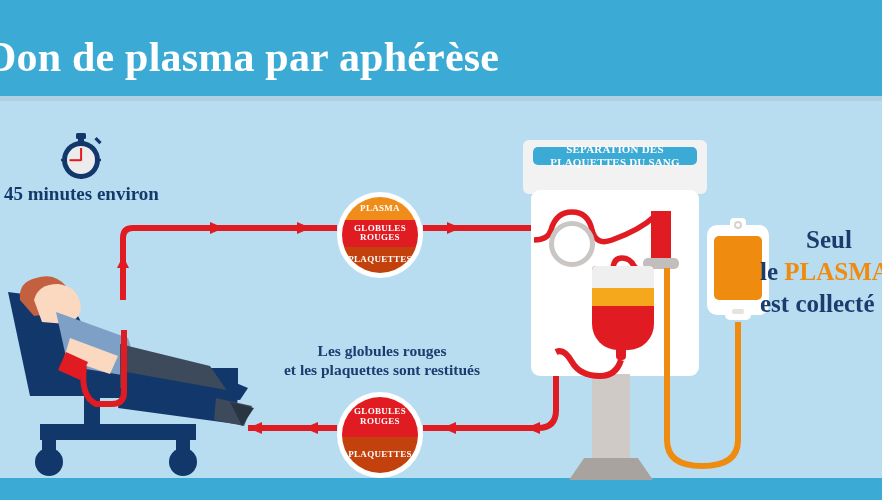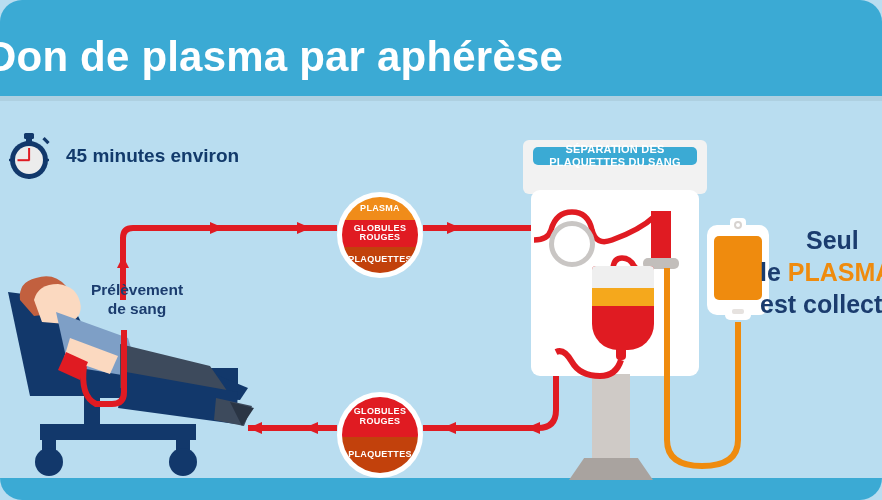--- a/index.html
+++ b/index.html
@@ -6,22 +6,21 @@
     margin: 0;
     padding: 0;
     background: #b9ddf0;
   }
   #stage {
     position: relative;
     width: 882px;
     height: 500px;
     overflow: hidden;
     background: #b9ddf0;
-    font-family: Liberation Sans, sans-serif;
-    border-radius: 22px;
+    font-family: Liberation Serif, serif;
   }
 
   
   .header-band {
     position: absolute;
     left: 0; top: 0;
     width: 882px; height: 96px;
     background: #3baad4;
   }
   .header-title {
@@ -51,21 +50,22 @@
     width: 882px; height: 22px;
     background: #3baad4;
   }
 
   
   .time-block {
     position: absolute;
     left: 4px; top: 131px;
     display: flex;
     align-items: center;
-    gap: 12px;
+    gap: 2px;
+    flex-direction: column;
   }
   .time-label {
     color: #123a6b;
     font-size: 19px;
     font-weight: 700;
     white-space: nowrap;
   }
 
   
   .txt-navy {
@@ -422,25 +422,25 @@
 
   <div class="circle" id="circle-bottom">
     <div class="circle-inner">
       <div class="band band-globules" style="height:52%">
         <span>GLOBULES<br>ROUGES</span>
       </div>
       <div class="band band-plaq" style="height:48%">PLAQUETTES</div>
     </div>
   </div>
 
-  <div class="txt-navy prelevement">
-    <div>Prélèvement</div>
-    <div>de sang</div>
-  </div>
-
+
+  <div class="txt-navy restitue">
+    <div>Les globules rouges</div>
+    <div>et les plaquettes sont restitués</div>
+  </div>
 
   <div class="seul-block">
     <div class="seul-l1">Seul</div>
     <div><span>le </span><span class="plasma-word">PLASMA</span></div>
     <div>est collecté</div>
   </div>
 
 </div>
 
 </body></html>

